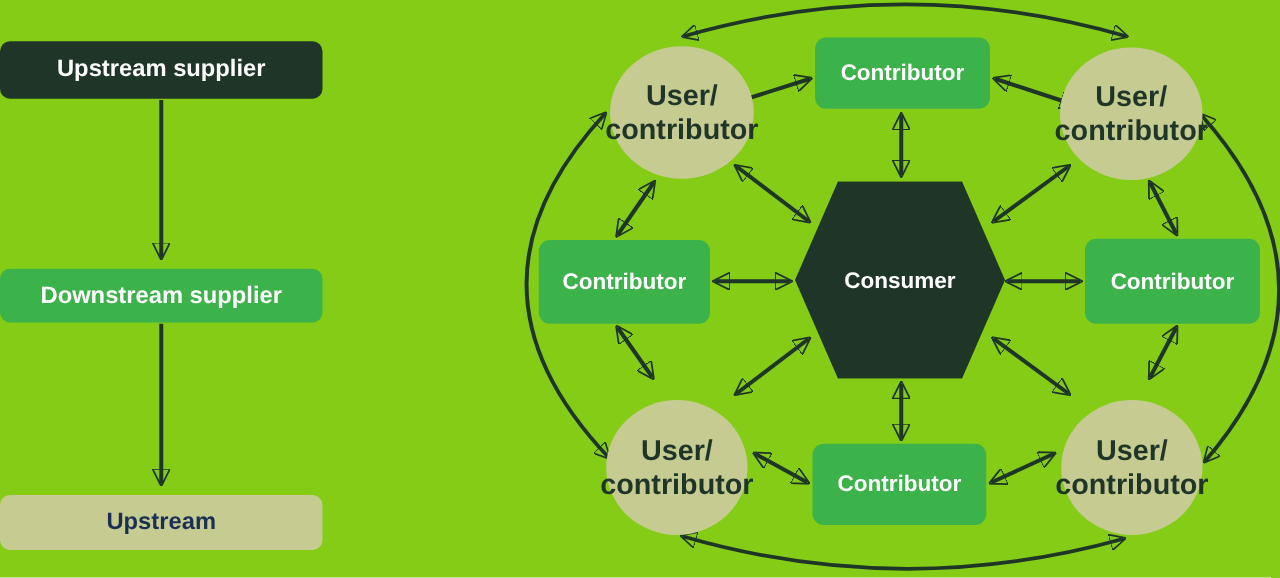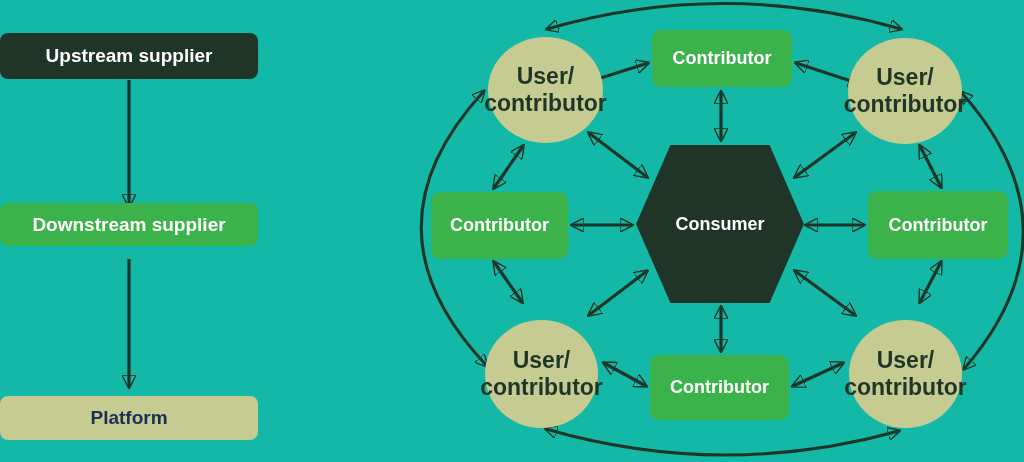--- a/index.html
+++ b/index.html
@@ -1,17 +1,17 @@
 <!DOCTYPE html>
 <html style="--dark: #1e3527; --green: #3cb34a; --olive: #c6cb92; --navy: #1b2f55;"><head>
 <meta charset="utf-8">
 <style>
   html,body{margin:0;padding:0;background:#ffffff;}
   .canvas{
-    position:relative;width:1024px;height:462px;overflow:hidden;background:#14b8a6;
+    position:relative;width:1024px;height:462px;overflow:hidden;background:#84cc16;
     font-family:"Liberation Sans","DejaVu Sans",sans-serif;
   }
   .arrows{position:absolute;left:0;top:0;width:1024px;height:462px;}
   .arrows line,.arrows path{stroke:var(--dark,#1e3527);fill:none;}
   .arrows .st{stroke-width:3.2;}
   .arrows .arc{stroke-width:3;}
   .mk{fill:var(--dark,#1e3527);}
   .node{
     position:absolute;display:flex;align-items:center;justify-content:center;
     text-align:center;font-weight:bold;box-sizing:border-box;
@@ -69,22 +69,22 @@
 
     <g>
       <path class="arc" d="M 547 29 Q 724 -22 901 29" marker-start="url(#ah)" marker-end="url(#ah)"></path>
       <path class="arc" d="M 546 429 Q 722 480 899 431" marker-start="url(#ah)" marker-end="url(#ah)"></path>
       <path class="arc" d="M 484 91 Q 357 229 487 366" marker-start="url(#ah)" marker-end="url(#ah)"></path>
       <path class="arc" d="M 961 92 Q 1084 230 964 369" marker-start="url(#ah)" marker-end="url(#ah)"></path>
     </g>
   </svg>
 
   <div class="node flowbox bg-dark" style="left:0;top:33;width:258px;height:46px;left:0px;top:33px;">Upstream supplier</div>
-  <div class="node flowbox bg-green" style="left:0px;top:203px;width:258px;height:43px;">Downstream supplier</div>
-  <div class="node flowbox consumer bg-olive" style="left:0px;top:396px;width:258px;height:44px;">Platform</div>
+  <div class="node flowbox bg-green" style="left:0px;top:215px;width:258px;height:43px;">Downstream supplier</div>
+  <div class="node flowbox consumer bg-olive" style="left:0px;top:396px;width:258px;height:44px;">Upstream</div>
 
   <div class="node circle bg-olive" style="left:488px;top:37px;width:115px;height:106px;">User/
 contributor</div>
   <div class="node circle bg-olive" style="left:848px;top:38px;width:114px;height:106px;">User/
 contributor</div>
   <div class="node circle bg-olive" style="left:485px;top:320px;width:113px;height:108px;">User/
 contributor</div>
   <div class="node circle bg-olive" style="left:849px;top:320px;width:113px;height:108px;">User/
 contributor</div>
 

